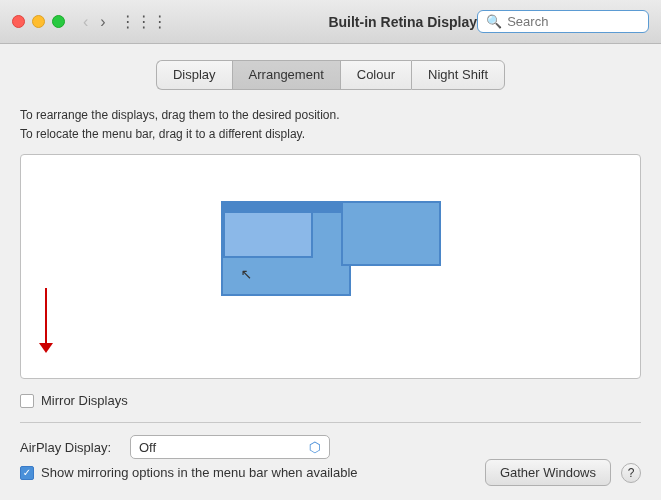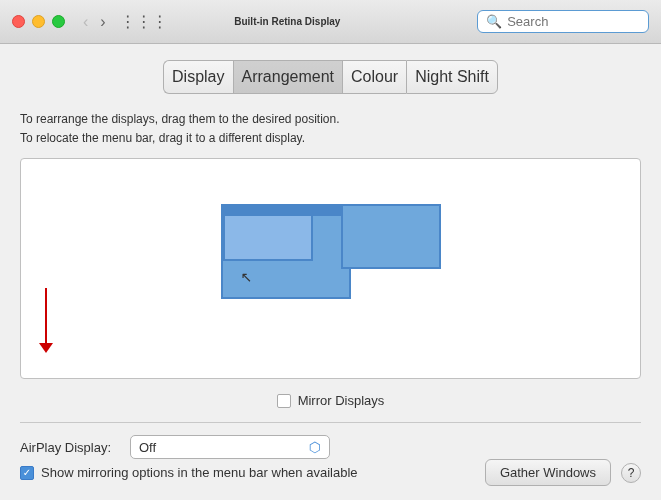--- a/index.html
+++ b/index.html
@@ -56,25 +56,25 @@
     .nav-btn:disabled { color: #bbb; cursor: default; }
 
     .grid-icon {
       margin-right: 10px;
       color: #555;
       font-size: 16px;
       cursor: pointer;
     }
 
     .titlebar-title {
-      font-size: 10px;
+      font-size: 14px;
       font-weight: 600;
       color: #333;
       flex: 1;
-      text-align: center;
+      text-align: right;
       margin-left: -80px;
     }
 
     .search-box {
       display: flex;
       align-items: center;
       background: white;
       border: 1.5px solid #5b9bd3;
       border-radius: 6px;
       padding: 3px 8px;
@@ -105,22 +105,22 @@
     }
 
     
     .tabs {
       display: flex;
       justify-content: center;
       gap: 0;
       margin-bottom: 16px;
     }
     .tab {
-      padding: 4px 8px;
-      font-size: 16px;
+      padding: 4px 16px;
+      font-size: 13px;
       color: #333;
       border: 1px solid #b0b0b0;
       background: linear-gradient(to bottom, #f5f5f5, #e8e8e8);
       cursor: pointer;
       border-right: none;
       line-height: 1.5;
     }
     .tab:first-child { border-radius: 6px 0 0 6px; }
     .tab:last-child { border-radius: 0 6px 6px 0; border-right: 1px solid #b0b0b0; }
     .tab.active {
@@ -216,21 +216,20 @@
       border-right: 7px solid transparent;
       border-top: 10px solid #cc0000;
     }
 
     
     .mirror-row {
       display: flex;
       align-items: center;
       gap: 7px;
       margin-bottom: 14px;
-      justify-content: center;
     }
     .mirror-checkbox {
       width: 14px;
       height: 14px;
       border: 1px solid #aaa;
       background: white;
       border-radius: 2px;
     }
     .mirror-label {
       font-size: 13px;

